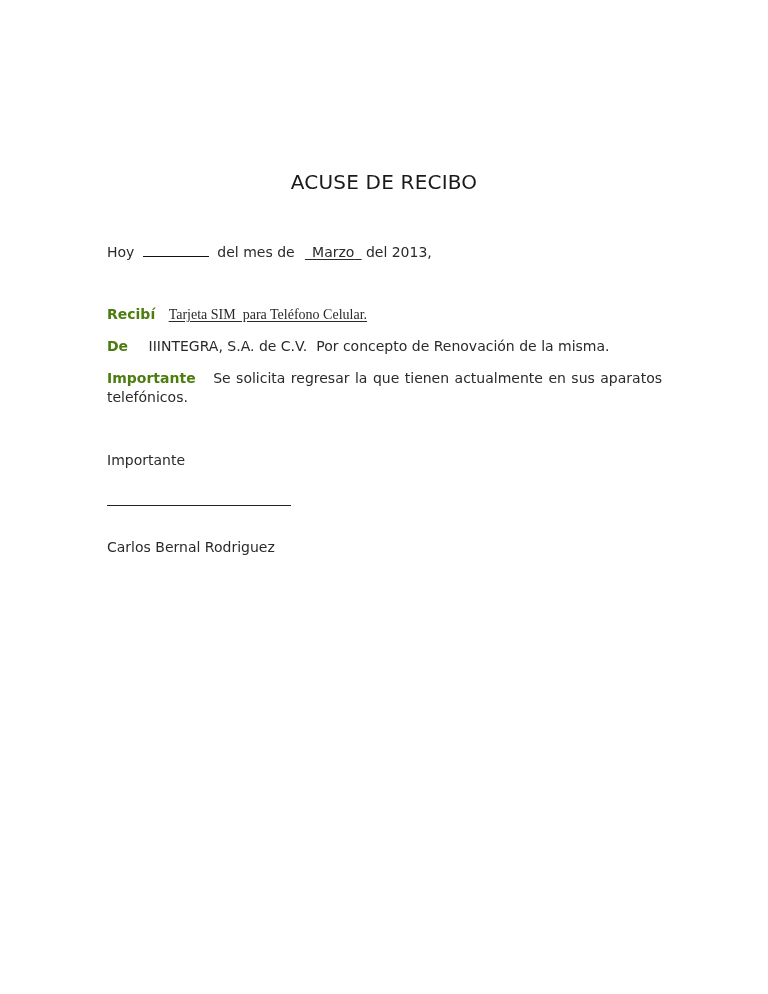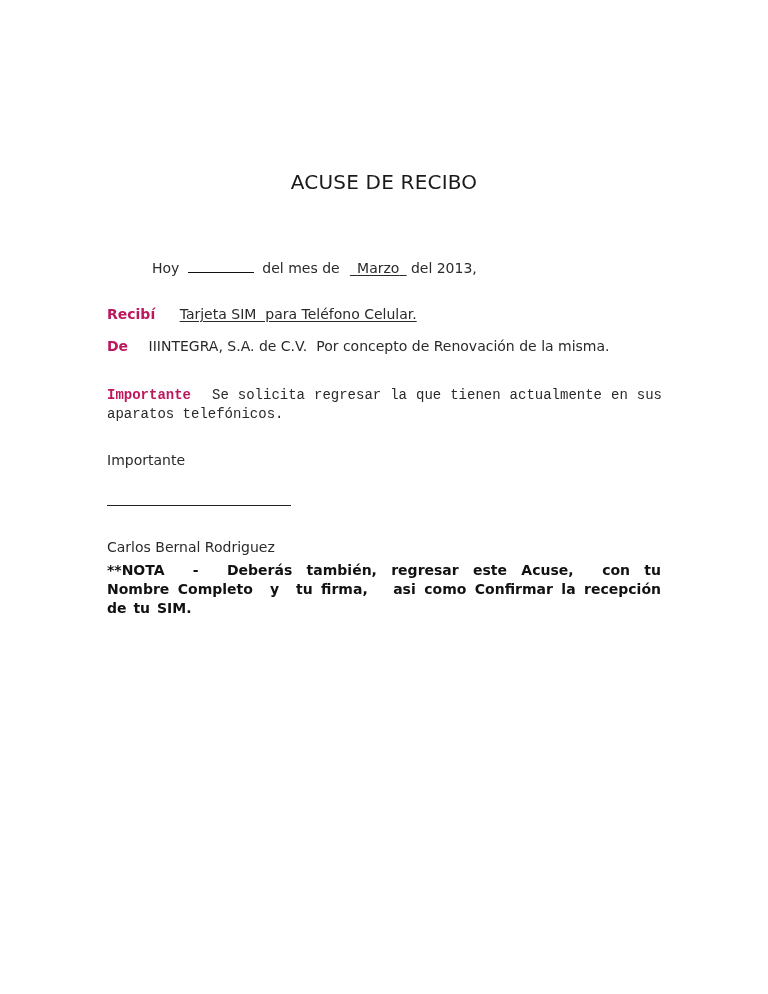--- a/index.html
+++ b/index.html
@@ -38,21 +38,21 @@
       white-space: nowrap;
       color: #2a2a2a;
     }
     .u { text-decoration: underline; text-underline-offset: 2px; }
     .blank {
       display: inline-block;
       border-bottom: 1px solid #111;
       height: 14px;
       vertical-align: baseline;
     }
-    .b { font-weight: bold; color: #be185d; }
+    .b { font-weight: bold; color: #4d7c0f; }
     .justify {
       position: absolute;
       left: 107px;
       width: 555px;
       font-size: 14px;
       line-height: 19px;
       text-align: justify;
       color: #2a2a2a;
     }
     .sigline {
@@ -77,48 +77,43 @@
       word-spacing: 2px;
     }
   </style>
 </head>
 <body>
 
 <div class="page">
 
   <div class="title">ACUSE DE RECIBO</div>
 
-  <div class="line" style="top:258px;margin-left:45px;">
+  <div class="line" style="top:242px;">
     <span>Hoy</span>
     <span class="blank" style="width:66px; margin-left:4px;"></span>
     <span style="margin-left:4px;">del mes de</span>
     <span style="margin-left:6px;">_</span><span class="u">Marzo</span><span>_</span>
     <span>del 2013,</span>
   </div>
 
   <div class="line" style="top:305px;">
     <span class="b">Recibí</span>
-    <span class="u" style="margin-left:20px; white-space:pre;">Tarjeta SIM  para Teléfono Celular.</span>
+    <span class="u" style="margin-left:9px; white-space:pre;font-family:Liberation Serif, serif;">Tarjeta SIM  para Teléfono Celular.</span>
   </div>
 
   <div class="line" style="top:337px;">
     <span class="b">De</span>
     <span style="margin-left:16px; white-space:pre;margin-top:12px;">IIINTEGRA, S.A. de C.V.  Por concepto de Renovación de la misma.</span>
   </div>
 
-  <div class="justify" style="top:386px;font-family:Liberation Mono, monospace;">
+  <div class="justify" style="top:369px;">
     <span class="b">Importante</span>
     <span style="margin-left:12px;">Se solicita regresar la que tienen actualmente en sus aparatos telefónicos.</span>
   </div>
 
   <div class="line" style="top:451px;">Importante</div>
 
   <div class="sigline"></div>
 
   <div class="line" style="top:510px;margin-top:28px;">Carlos Bernal Rodriguez</div>
 
-  <div class="note">
-    <span>**NOTA</span>
-    <span style="margin-left:14px;">-</span>
-    <span style="margin-left:14px; white-space:pre-wrap;">Deberás también, regresar este Acuse,  con tu Nombre Completo  y  tu firma,   asi como Confirmar la recepción de tu SIM.</span>
-  </div>
 
 </div>
 
 </body></html>

